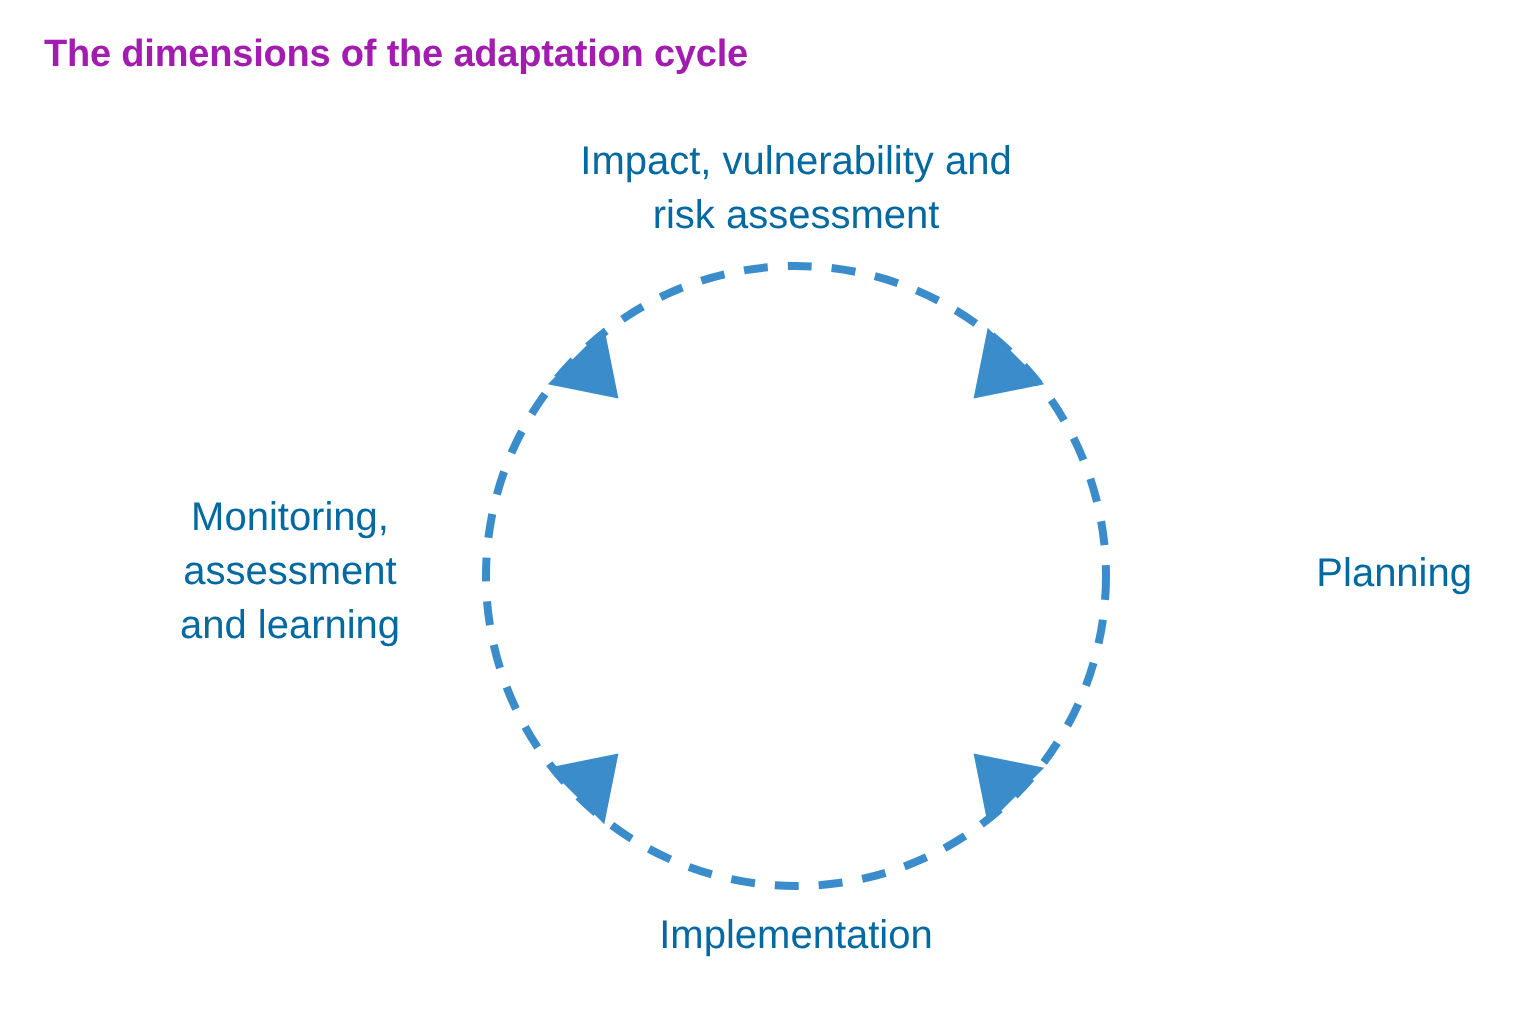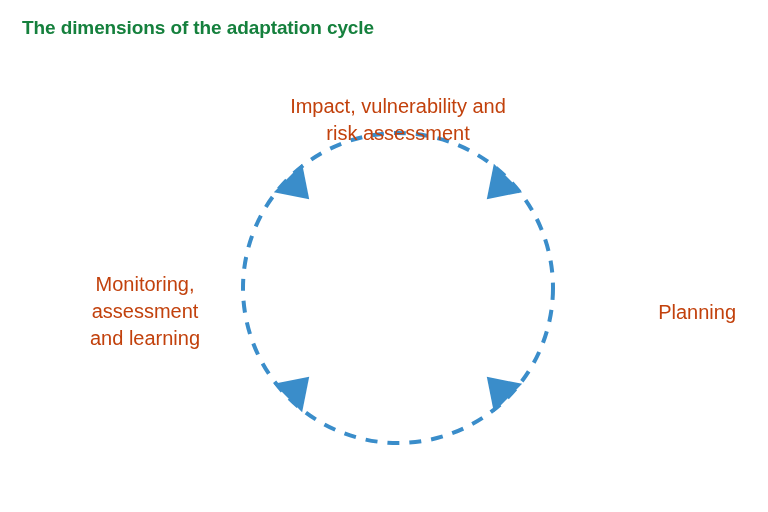--- a/index.html
+++ b/index.html
@@ -19,44 +19,43 @@
     inset: 0;
     width: 768px;
     height: 512px;
   }
   .page-title {
     position: absolute;
     left: 22px;
     top: 17px;
     font-size: 19px;
     font-weight: bold;
-    color: #15803d;
+    color: #a21caf;
     letter-spacing: -0.1px;
     white-space: nowrap;
   }
   .cycle-diagram {
     position: absolute;
     left: 0;
     top: 0;
     width: 768px;
     height: 512px;
   }
   .cycle-svg {
     position: absolute;
     left: 0;
     top: 0;
   }
   .node-label {
     position: absolute;
-    color: #c2410c;
+    color: #0369a1;
     font-size: 20px;
     font-weight: 400;
     line-height: 27px;
     white-space: pre-line;
-    margin-top: 25px;
   }
   .label-top {
     left: 248px;
     top: 68px;
     width: 300px;
     text-align: center;
   }
   .label-right {
     left: 566px;
     top: 274px;
@@ -105,20 +104,21 @@
         <polygon points="0,-20 0,20 30,0" fill="#3a8dca"></polygon>
       </g>
 
     </svg>
 
     <div class="node-label label-top">Impact, vulnerability and
 risk assessment</div>
 
     <div class="node-label label-right">Planning</div>
 
+    <div class="node-label label-bottom">Implementation</div>
 
     <div class="node-label label-left">Monitoring,
 assessment
 and learning</div>
 
   </div>
 
 </div>
 
 </body></html>

